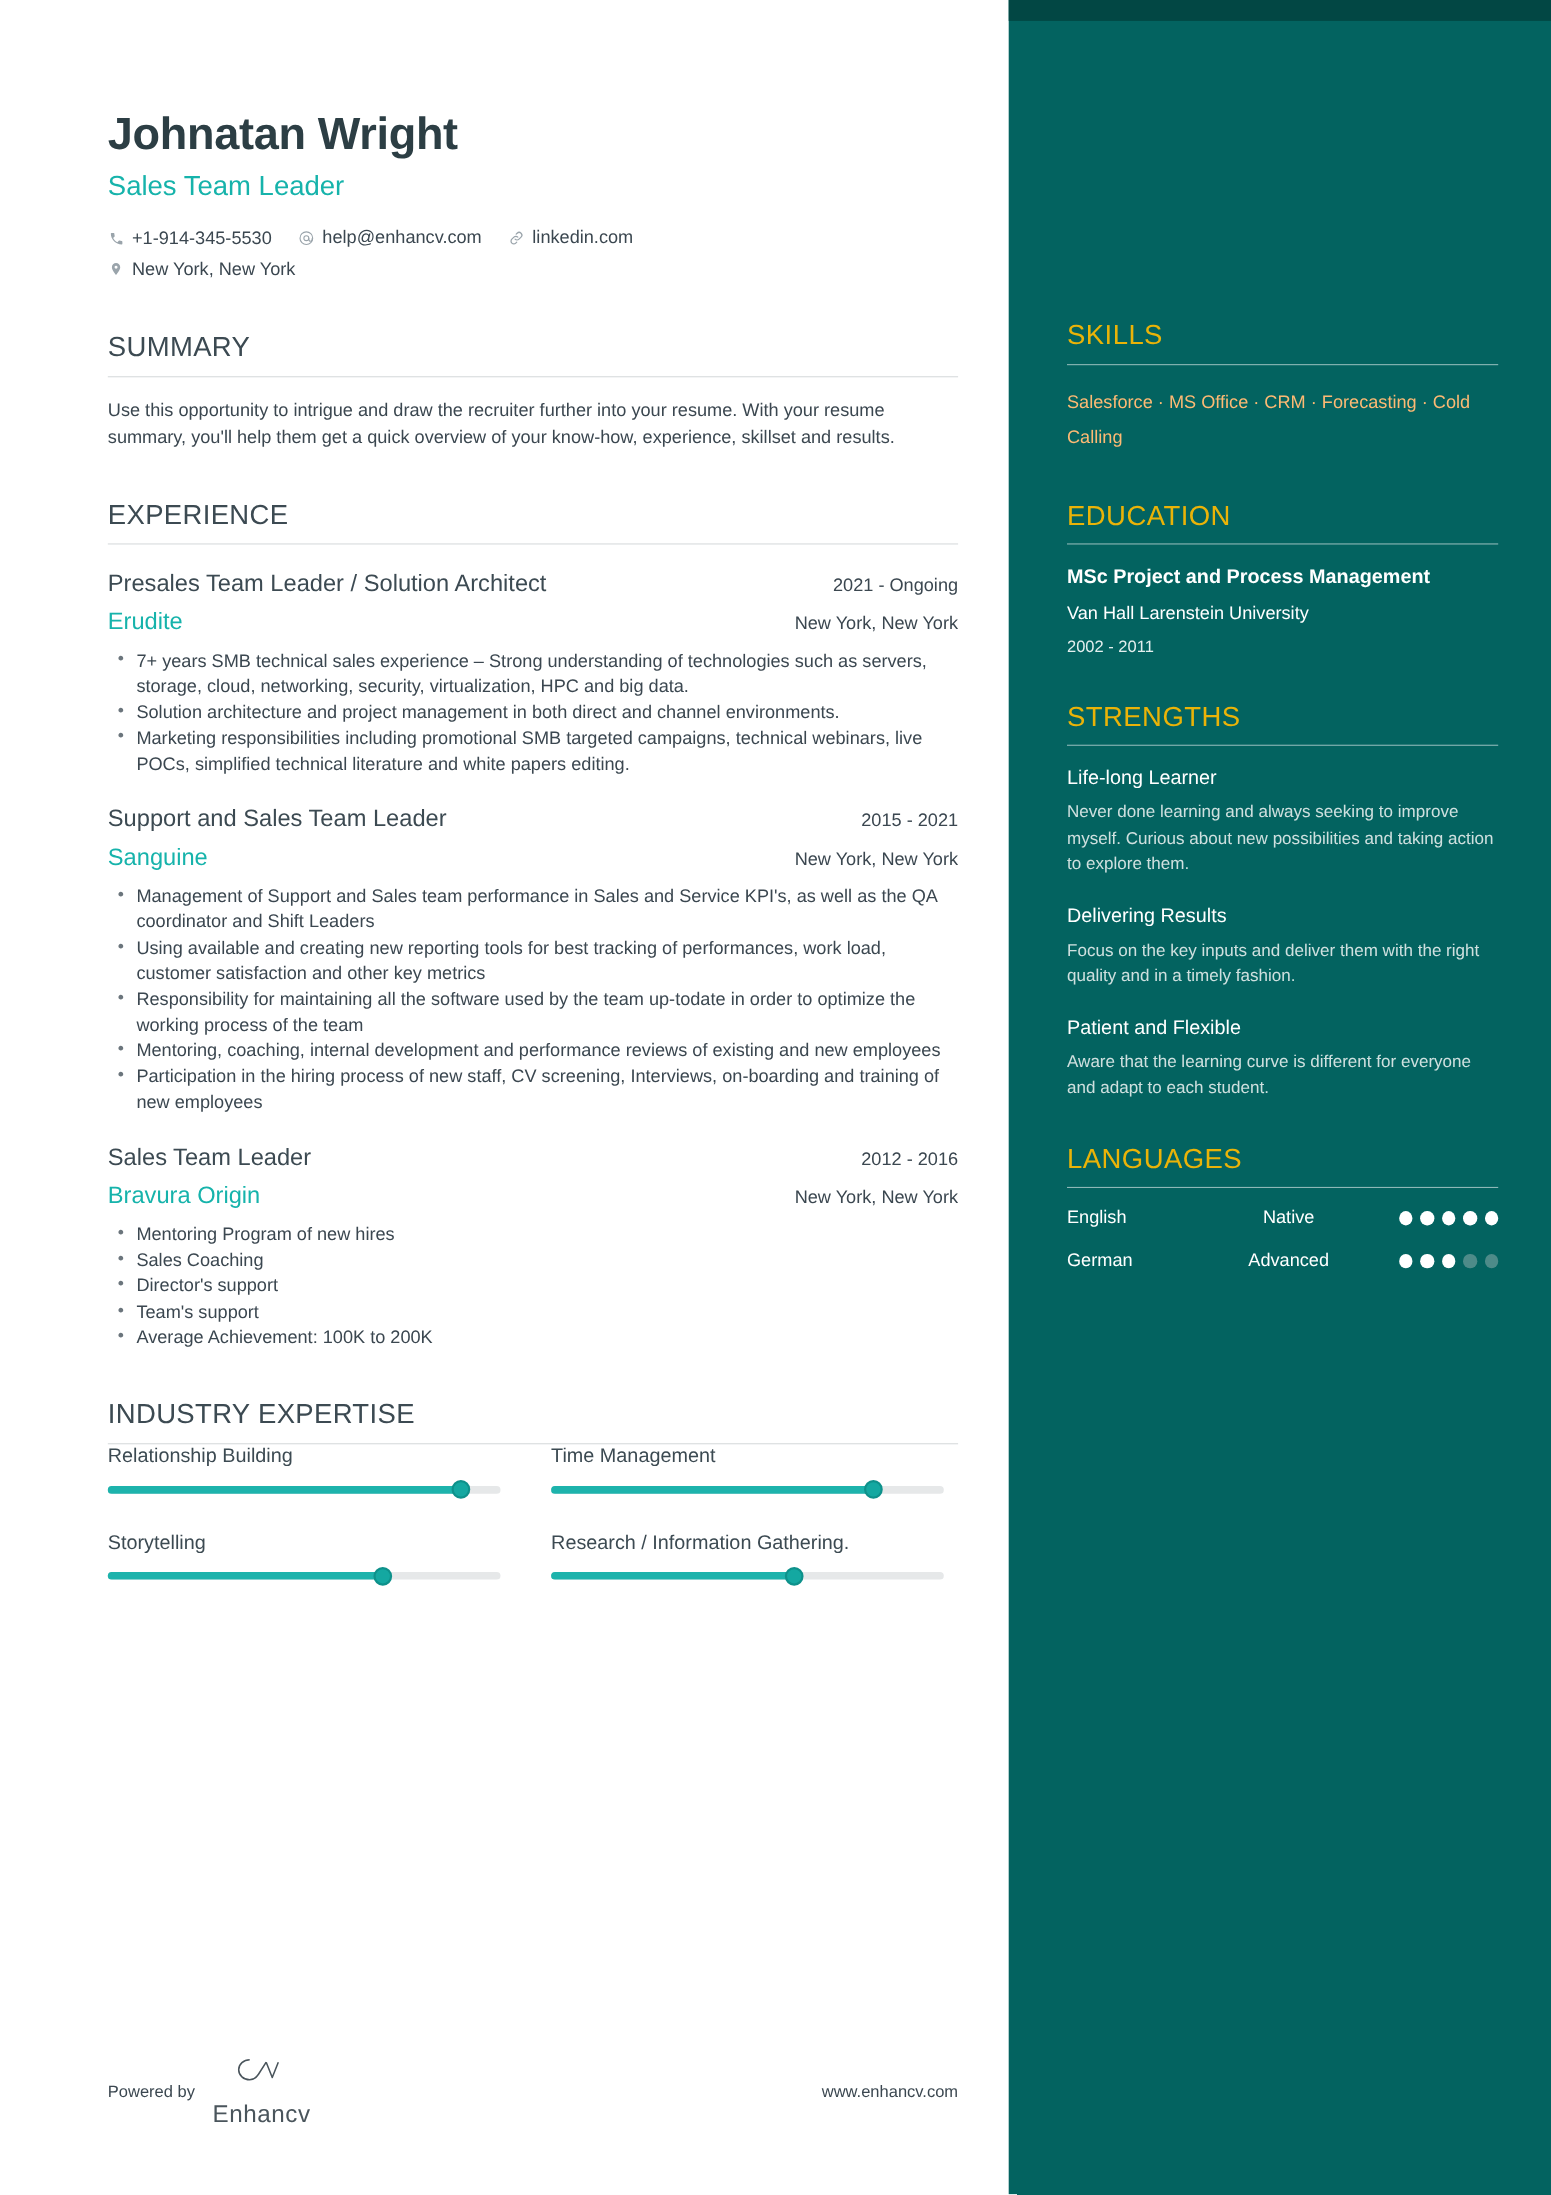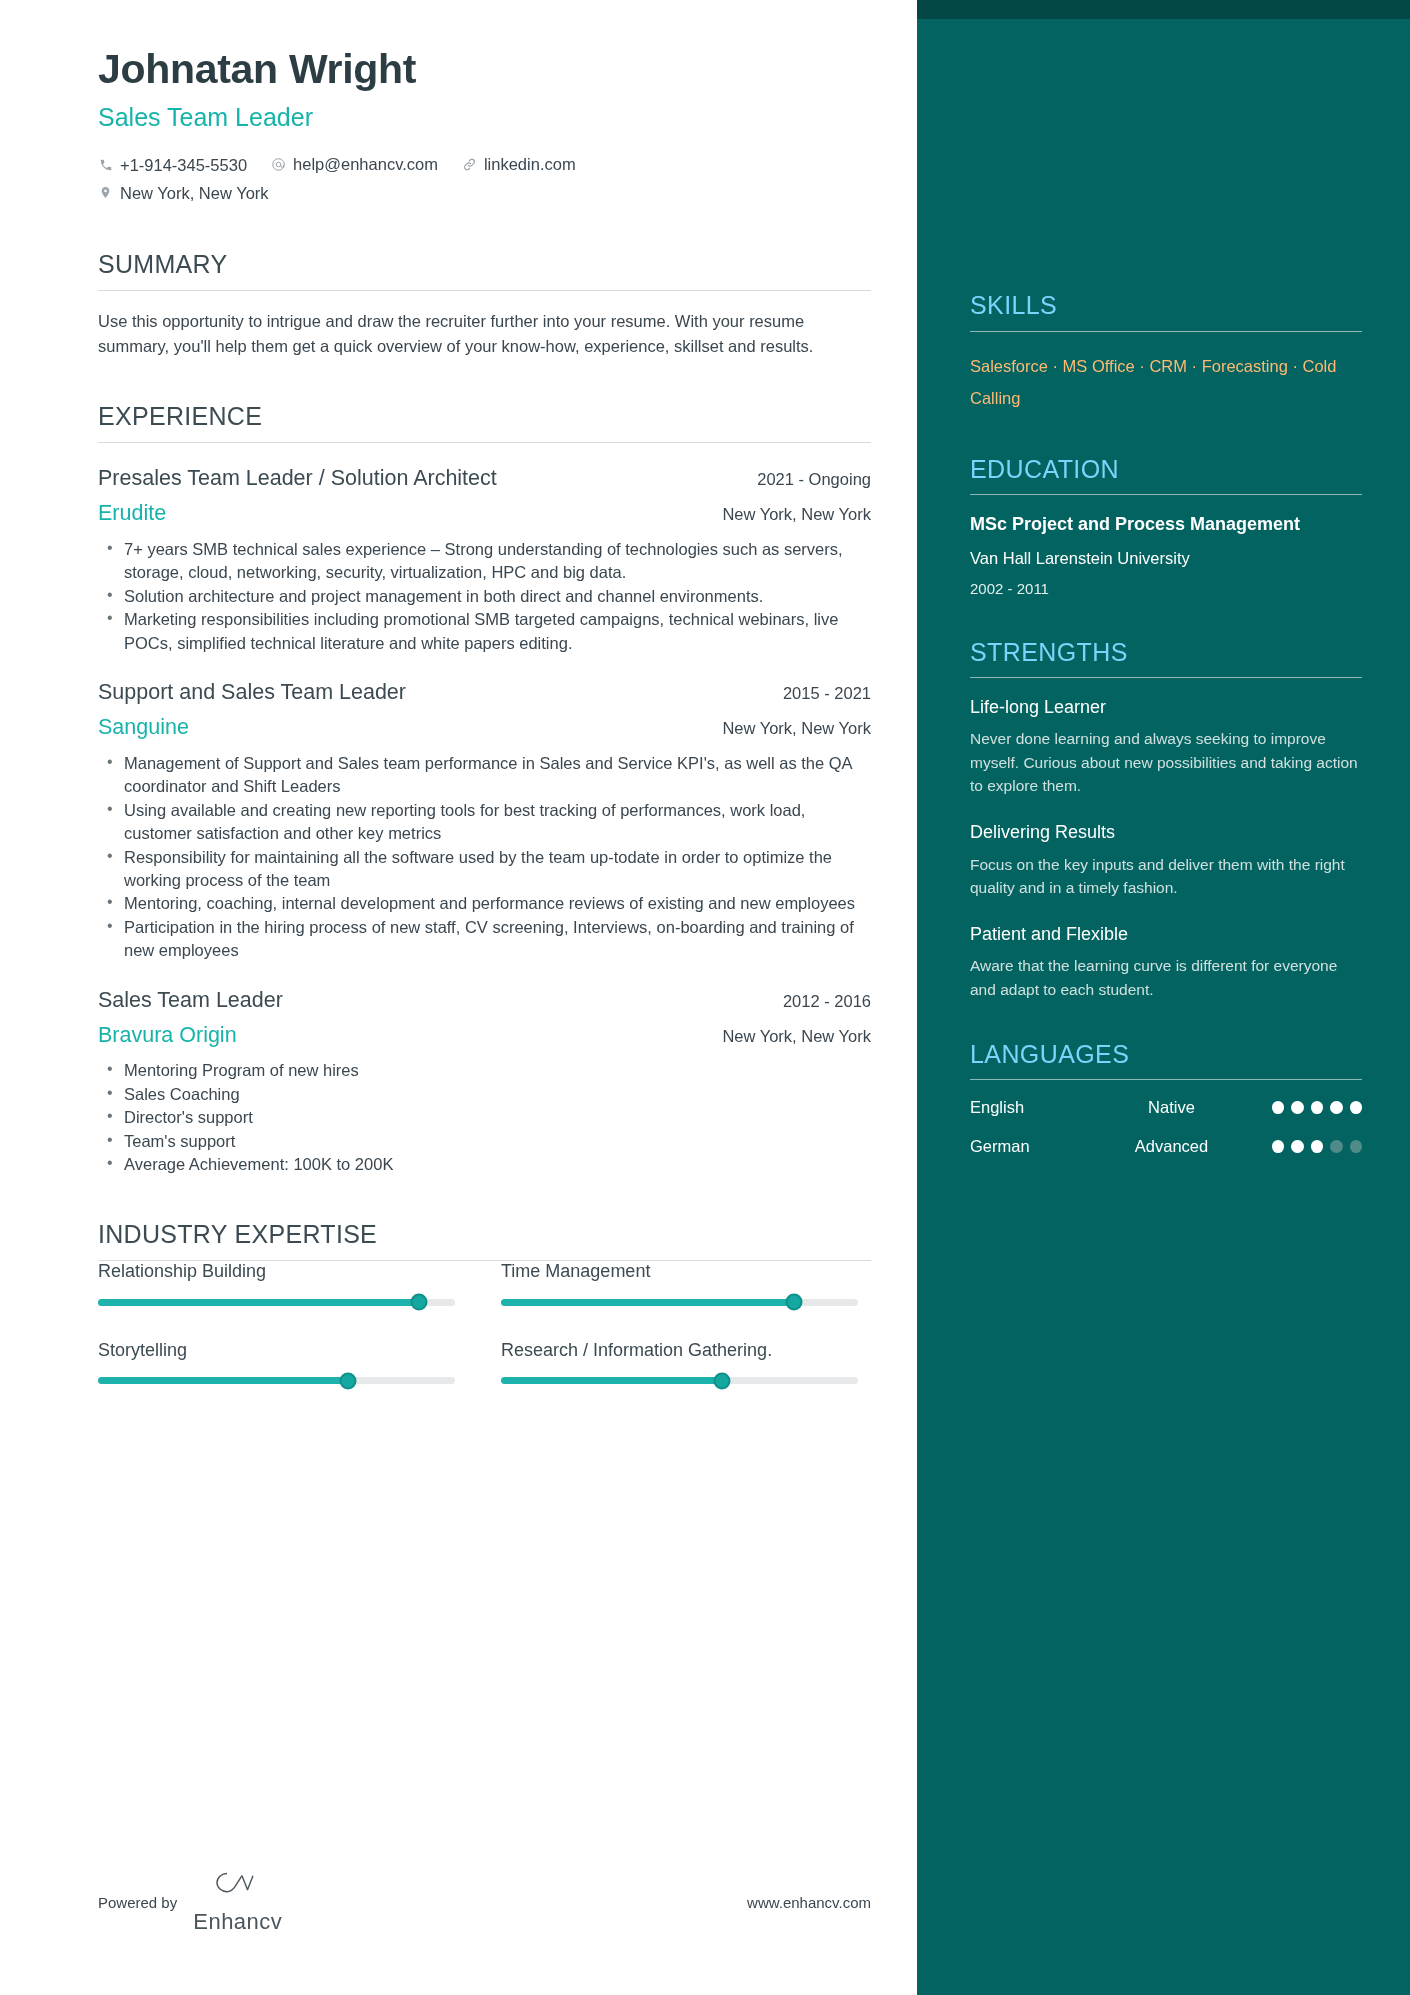--- a/index.html
+++ b/index.html
@@ -18,21 +18,21 @@
     background:#036360;
   }
   .sidebar-topbar {
     position:absolute; top:0; left:0; width:100%; height:19px;
     background:#024744;
   }
   .sidebar-inner { padding:292px 48px 0 53px; }
 
   .side-section { margin-bottom:0; }
   .side-heading {
-    font-size:25px; font-weight:400; color:#7dd3fc;
+    font-size:25px; font-weight:400; color:#eab308;
     letter-spacing:.4px; line-height:1.1;
   }
   .side-rule {
     height:1px; background:rgba(255,255,255,.55);
     margin:11px 0 18px 0;
   }
   .skills-text {
     font-size:16.5px; color:#fdba74; line-height:1.95;
     font-weight:400;
   }
@@ -67,21 +67,21 @@
   }
   .dots { display:flex; gap:7px; width:90px; }
   .dot { width:13px; height:13px; border-radius:50%; background:#ffffff; }
   .dot.off { background:#4e8b89; }
 
   
   .main { position:absolute; top:0; left:0; width:917px; height:1995px; padding:0 0 0 98px; }
 
   .name {
     font-size:41px; font-weight:700; color:#2c3e44;
-    letter-spacing:-0.3px; margin-top:46px; line-height:1.15;
+    letter-spacing:-0.3px; margin-top:98px; line-height:1.15;
   }
   .role {
     font-size:25px; color:#16b3ab; font-weight:400;
     margin-top:9px; line-height:1.2;
   }
   .contacts { margin-top:18px; }
   .contact-line { display:flex; align-items:baseline; flex-wrap:wrap; }
   .contact-item {
     display:flex; align-items:center; gap:7px;
     font-size:16.5px; color:#3b4750; margin-right:24px; line-height:1.7;

